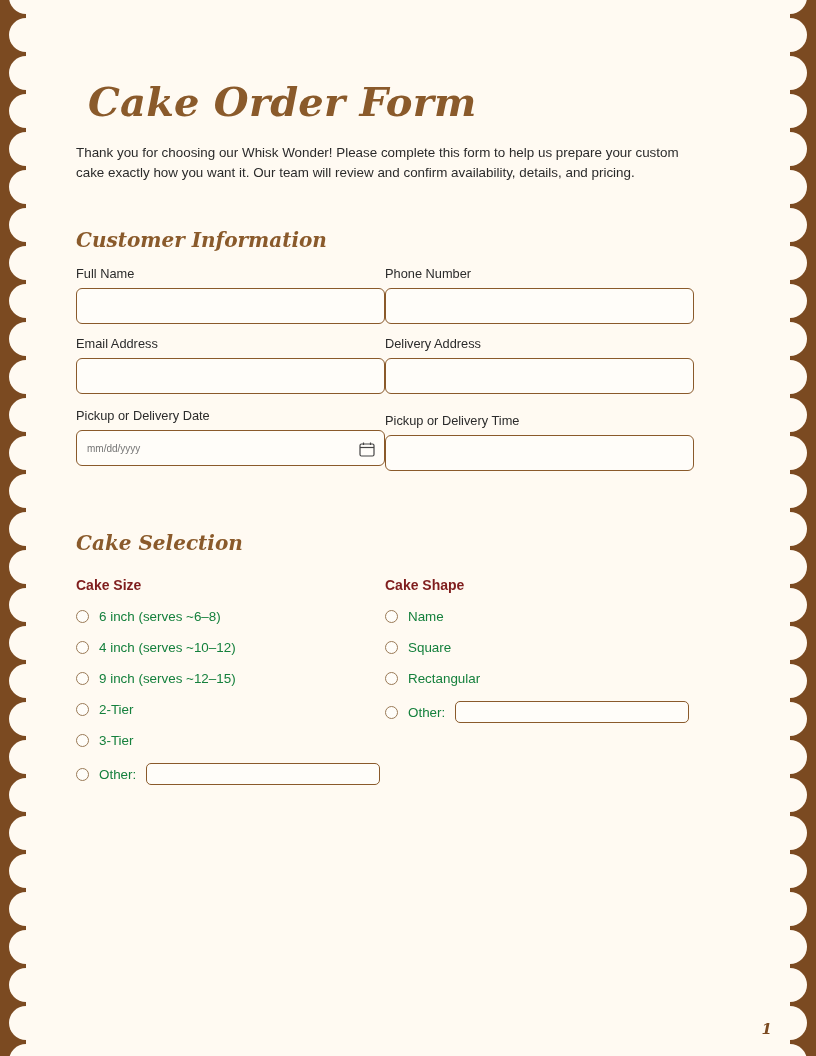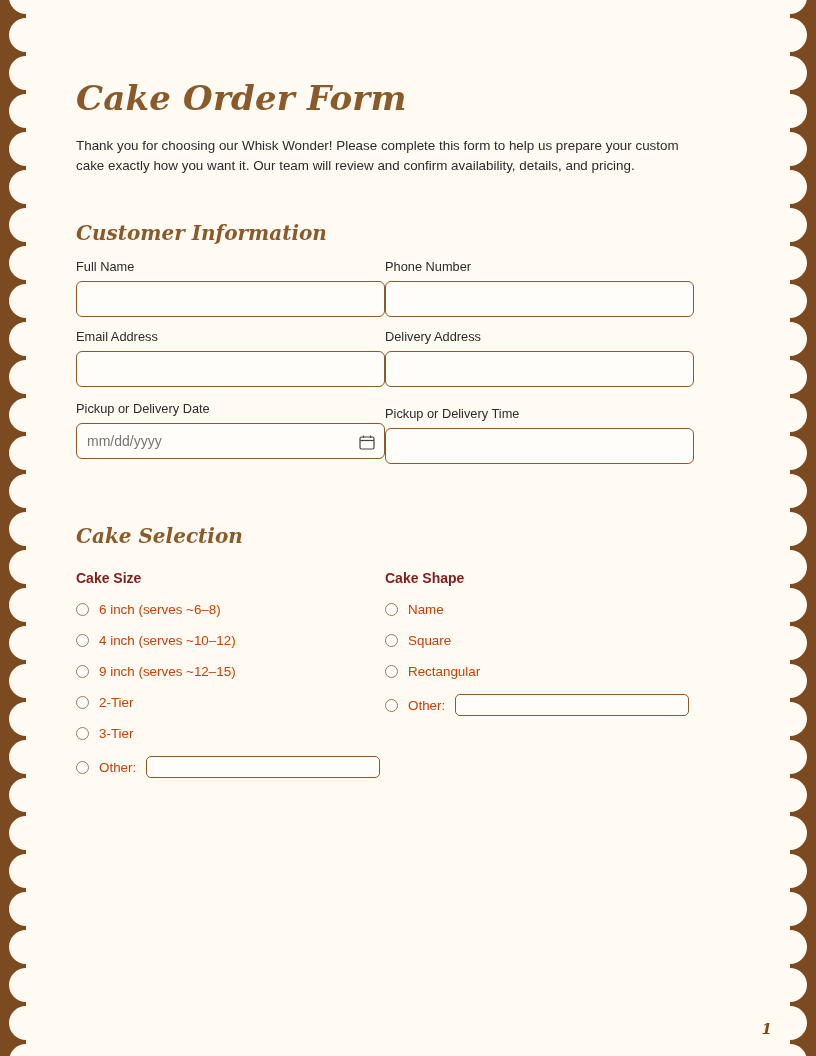--- a/index.html
+++ b/index.html
@@ -56,23 +56,23 @@
     position: absolute;
     left: 76px;
     top: 78px;
     width: 664px;
   }
 
   h1.doc-title {
     font-family: "DejaVu Serif", serif;
     font-style: italic;
     font-weight: bold;
-    font-size: 34px;
+    font-size: 40px;
     color: #8a5a2b;
-    margin: 0 0 18px 0;
+    margin: 0 0 18px 12px;
     letter-spacing: 0.2px;
   }
 
   p.intro {
     font-size: 13.4px;
     line-height: 19.5px;
     color: #2b2b2b;
     margin: 0;
     width: 632px;
   }
@@ -101,21 +101,21 @@
     margin-bottom: 7px;
   }
   .field input[type="text"] {
     width: 100%;
     box-sizing: border-box;
     height: 36px;
     border: 1px solid #8a5a2b;
     border-radius: 6px;
     background: #fffdf9;
     font-family: "Liberation Sans", sans-serif;
-    font-size: 14px;
+    font-size: 10px;
     color: #2b2b2b;
     padding: 0 10px;
     outline: none;
   }
 
   .date-wrap {
     position: relative;
   }
   .date-wrap input {
     width: 100%;
@@ -160,21 +160,21 @@
     border: 1.3px solid #9a7a57;
     border-radius: 50%;
     background: #fffdf9;
     margin-right: 10px;
     flex: none;
     box-sizing: border-box;
     cursor: pointer;
   }
   .opt-label {
     font-size: 13.4px;
-    color: #c2410c;
+    color: #15803d;
     white-space: nowrap;
   }
   .other-input {
     margin-left: 10px;
     height: 22px;
     border: 1px solid #8a5a2b;
     border-radius: 5px;
     background: #fffdf9;
     outline: none;
     font-family: "Liberation Sans", sans-serif;

